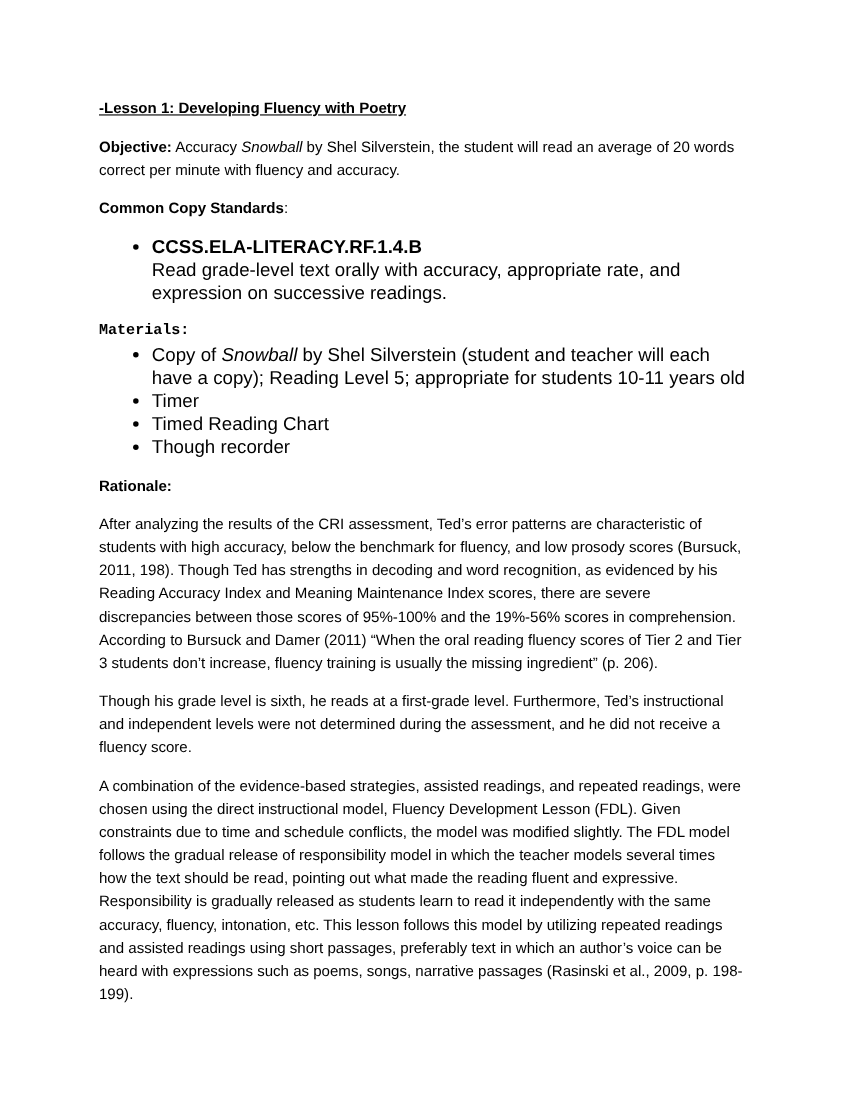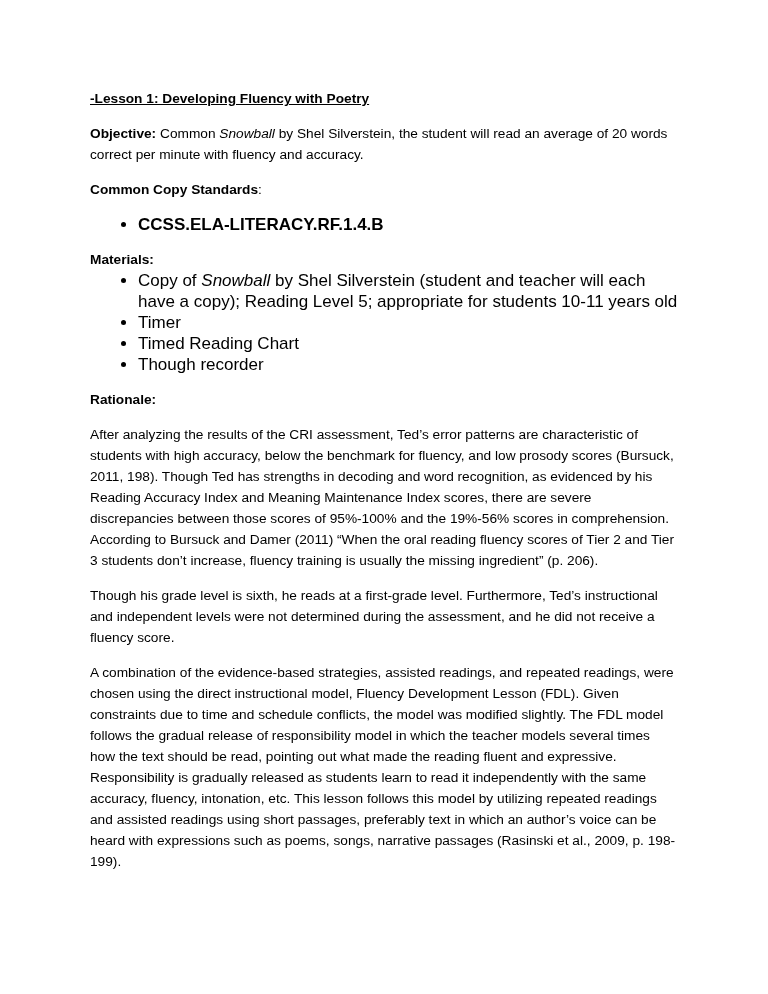--- a/index.html
+++ b/index.html
@@ -22,44 +22,44 @@
     line-height: 21px;
     font-weight: bold;
     text-decoration: underline;
     margin: 0 0 14px 0;
   }
   .para {
     font-size: 13.7px;
     line-height: 21px;
     margin: 0 0 14px 0;
   }
-  .para.no-gap { margin-bottom: 0; }
+  .para.no-gap { margin-bottom: 0; font-family: Liberation Mono, monospace; }
   .list {
     font-size: 17px;
     line-height: 21px;
     margin: 0 0 14px 0;
     padding-left: 48px;
     list-style-type: disc;
   }
   strong { font-weight: bold; }
   em { }
 </style>
 </head>
 <body>
 
 <div class="page">
 
   <h1 class="doc-heading">-Lesson 1: Developing Fluency with Poetry</h1>
 
-  <p class="para"><strong>Objective:</strong><span> Common </span><em>Snowball</em><span> by Shel Silverstein, the student will read an average of 20 words correct per minute with fluency and accuracy.</span></p>
+  <p class="para"><strong>Objective:</strong><span> Accuracy </span><em>Snowball</em><span> by Shel Silverstein, the student will read an average of 20 words correct per minute with fluency and accuracy.</span></p>
 
   <p class="para"><strong>Common Copy Standards</strong><span>:</span></p>
 
   <ul class="list">
-    <li><strong>CCSS.ELA-LITERACY.RF.1.4.B</strong><br></li>
+    <li><strong>CCSS.ELA-LITERACY.RF.1.4.B</strong><br><span>Read grade-level text orally with accuracy, appropriate rate, and expression on successive readings.</span></li>
   </ul>
 
   <p class="para no-gap"><strong>Materials:</strong></p>
 
   <ul class="list">
     <li><span>Copy of </span><em>Snowball</em><span> by Shel Silverstein (student and teacher will each have a copy); Reading Level 5; appropriate for students 10-11 years old</span></li>
     <li><span>Timer</span></li>
     <li><span>Timed Reading Chart</span></li>
     <li><span>Though recorder</span></li>
   </ul>

